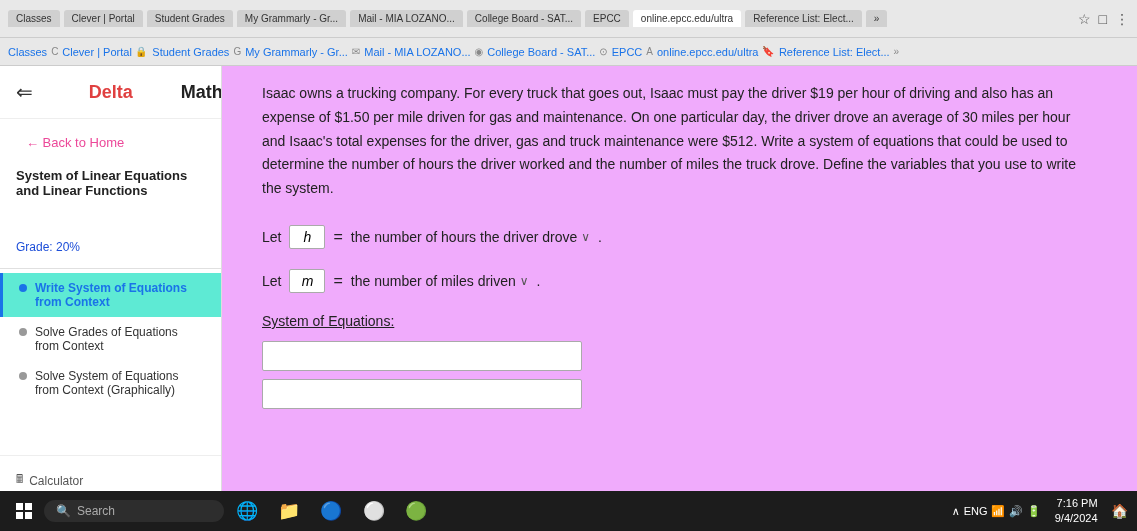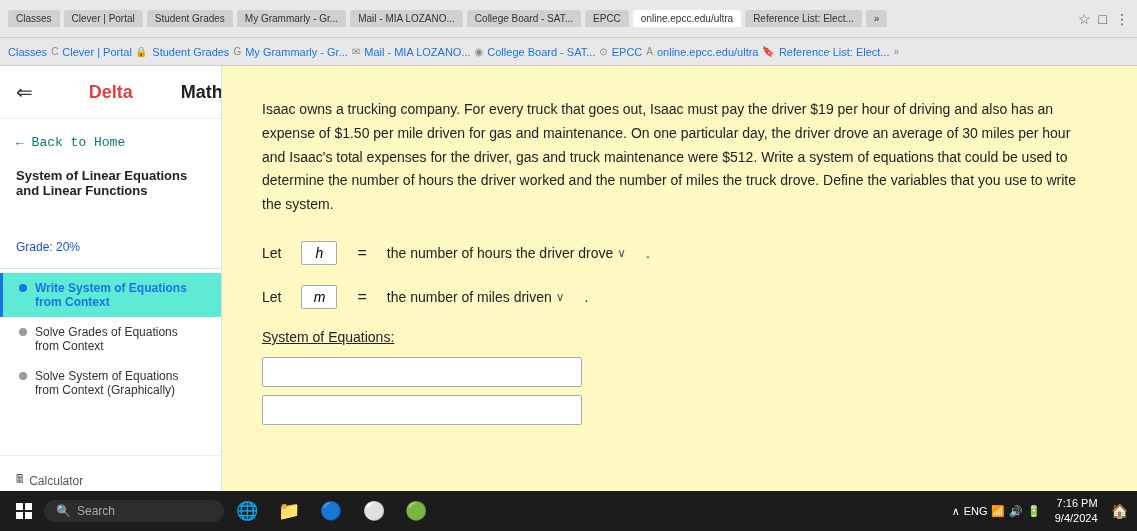--- a/index.html
+++ b/index.html
@@ -94,28 +94,27 @@
       font-weight: bold;
       color: #1a1a1a;
     }
     .logo-text span { color: #e04040; margin-left: 48px; }
     .sidebar-nav {
       padding: 8px 0;
       flex: 1;
       overflow-y: auto;
     }
     .back-link {
-      padding: 8px 16px;
-      color: #0f766e;
+      padding: 8px 26px;
+      color: #ec4899;
       font-size: 13px;
       cursor: pointer;
       display: flex;
       align-items: center;
       gap: 4px;
-      font-family: Liberation Mono, monospace;
     }
     .sidebar-section {
       padding: 10px 16px 4px 16px;
       font-size: 13px;
       font-weight: bold;
       color: #222;
     }
     .sidebar-due {
       padding: 2px 16px 8px;
       font-size: 11px;
@@ -173,22 +172,22 @@
     .sidebar-bottom-row {
       display: flex;
       justify-content: space-between;
       align-items: center;
     }
 
     
     .content-area {
       flex: 1;
       overflow-y: auto;
-      padding: 32px 40px;
-      background: #fef9c3;
+      padding: 16px 40px;
+      background: #f0abfc;
     }
     .problem-text {
       font-size: 14px;
       line-height: 1.7;
       color: #222;
       margin-bottom: 24px;
     }
     .answer-section {
       margin-top: 16px;
     }
@@ -215,21 +214,21 @@
       border-radius: 3px;
       display: flex;
       align-items: center;
       justify-content: center;
       font-size: 10px;
       color: #666;
     }
     .variable-row {
       display: flex;
       align-items: center;
-      gap: 20px;
+      gap: 8px;
       margin-bottom: 20px;
     }
     .let-label {
       font-size: 14px;
       color: #222;
     }
     .var-box {
       border: 1px solid #aaa;
       border-radius: 2px;
       padding: 3px 10px;

